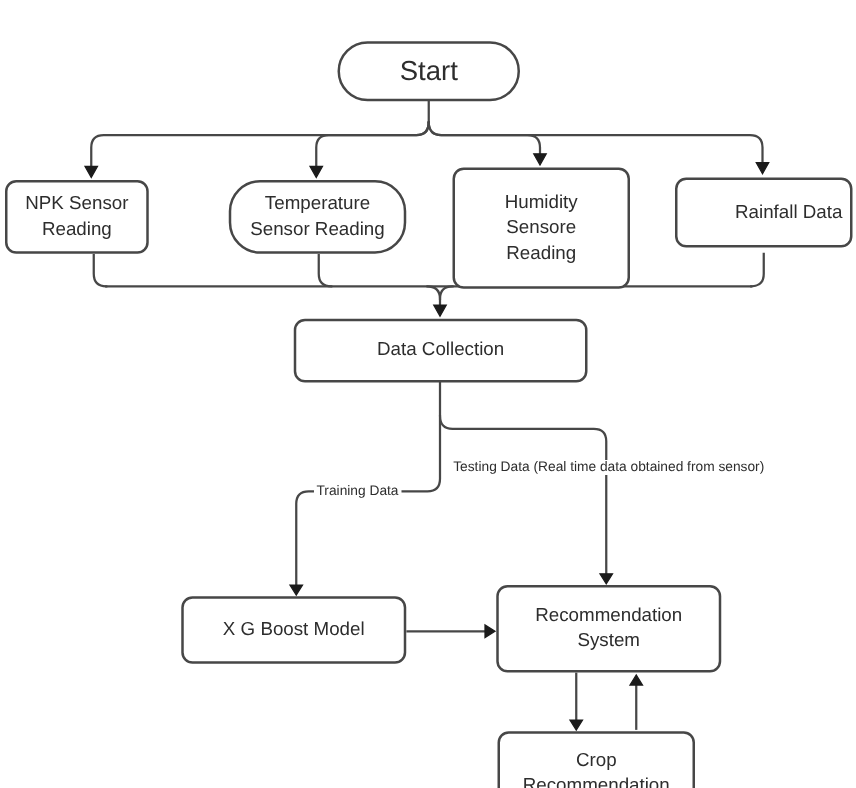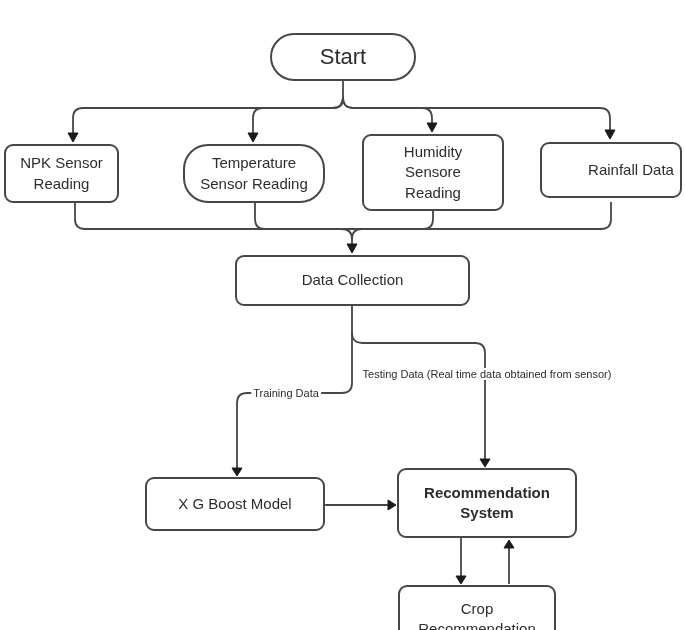--- a/index.html
+++ b/index.html
@@ -53,30 +53,30 @@
     line-height: 1.35;
   }
   .node.stadium {
     border-radius: 24px;
     font-size: 22px;
   }
   .node span { display: inline-block; }
   .n-start          { left: 270px; top: 5px;   width: 146px; height: 48px; }
   .n-npk            { left: 4px;   top: 116px; width: 115px; height: 59px; }
   .n-temperature    { left: 183px; top: 116px; width: 142px; height: 59px; border-radius: 25px; }
-  .n-humidity       { left: 362px; top: 106px; width: 142px; height: 77px; }
+  .n-humidity       { left: 362px; top: 106px; width: 142px; height: 97px; }
   .n-rainfall       { left: 540px; top: 114px; width: 142px; height: 56px; padding-left: 40px; }
   .n-datacollection { left: 235px; top: 227px; width: 235px; height: 51px; }
   .n-xgboost        { left: 145px; top: 449px; width: 180px; height: 54px; }
   .n-recommendation { left: 397px; top: 440px; width: 180px; height: 70px; }
   .n-crop           { left: 398px; top: 557px; width: 158px; height: 68px; }
   .n-npk span            { max-width: 95px;  }
   .n-temperature span    { max-width: 118px; }
   .n-humidity span       { max-width: 72px;  }
-  .n-recommendation span { max-width: 135px; font-weight: bold; }
+  .n-recommendation span { max-width: 135px; }
   .n-crop span           { max-width: 135px; }
   .edge-label {
     position: absolute;
     transform: translate(-50%, -50%);
     background: var(--color-canvas_bg);
     color: var(--color-text);
     font-size: 11px;
     white-space: nowrap;
     padding: 0 2px;
   }

